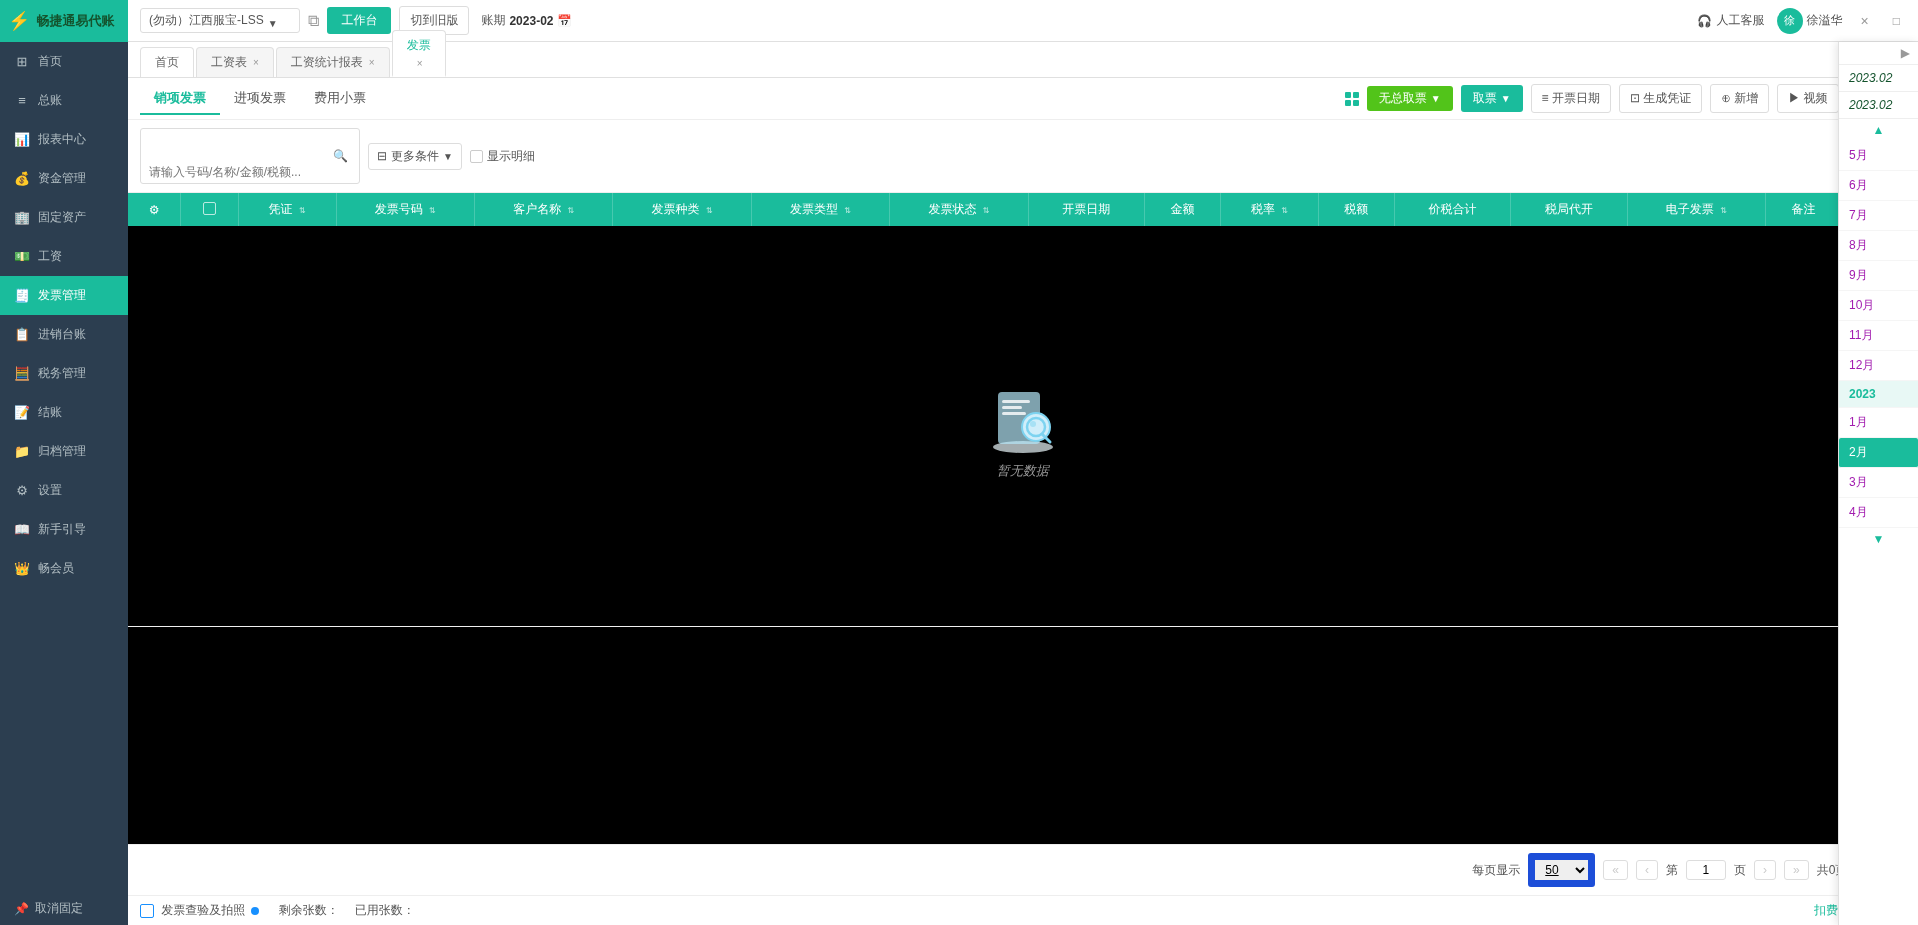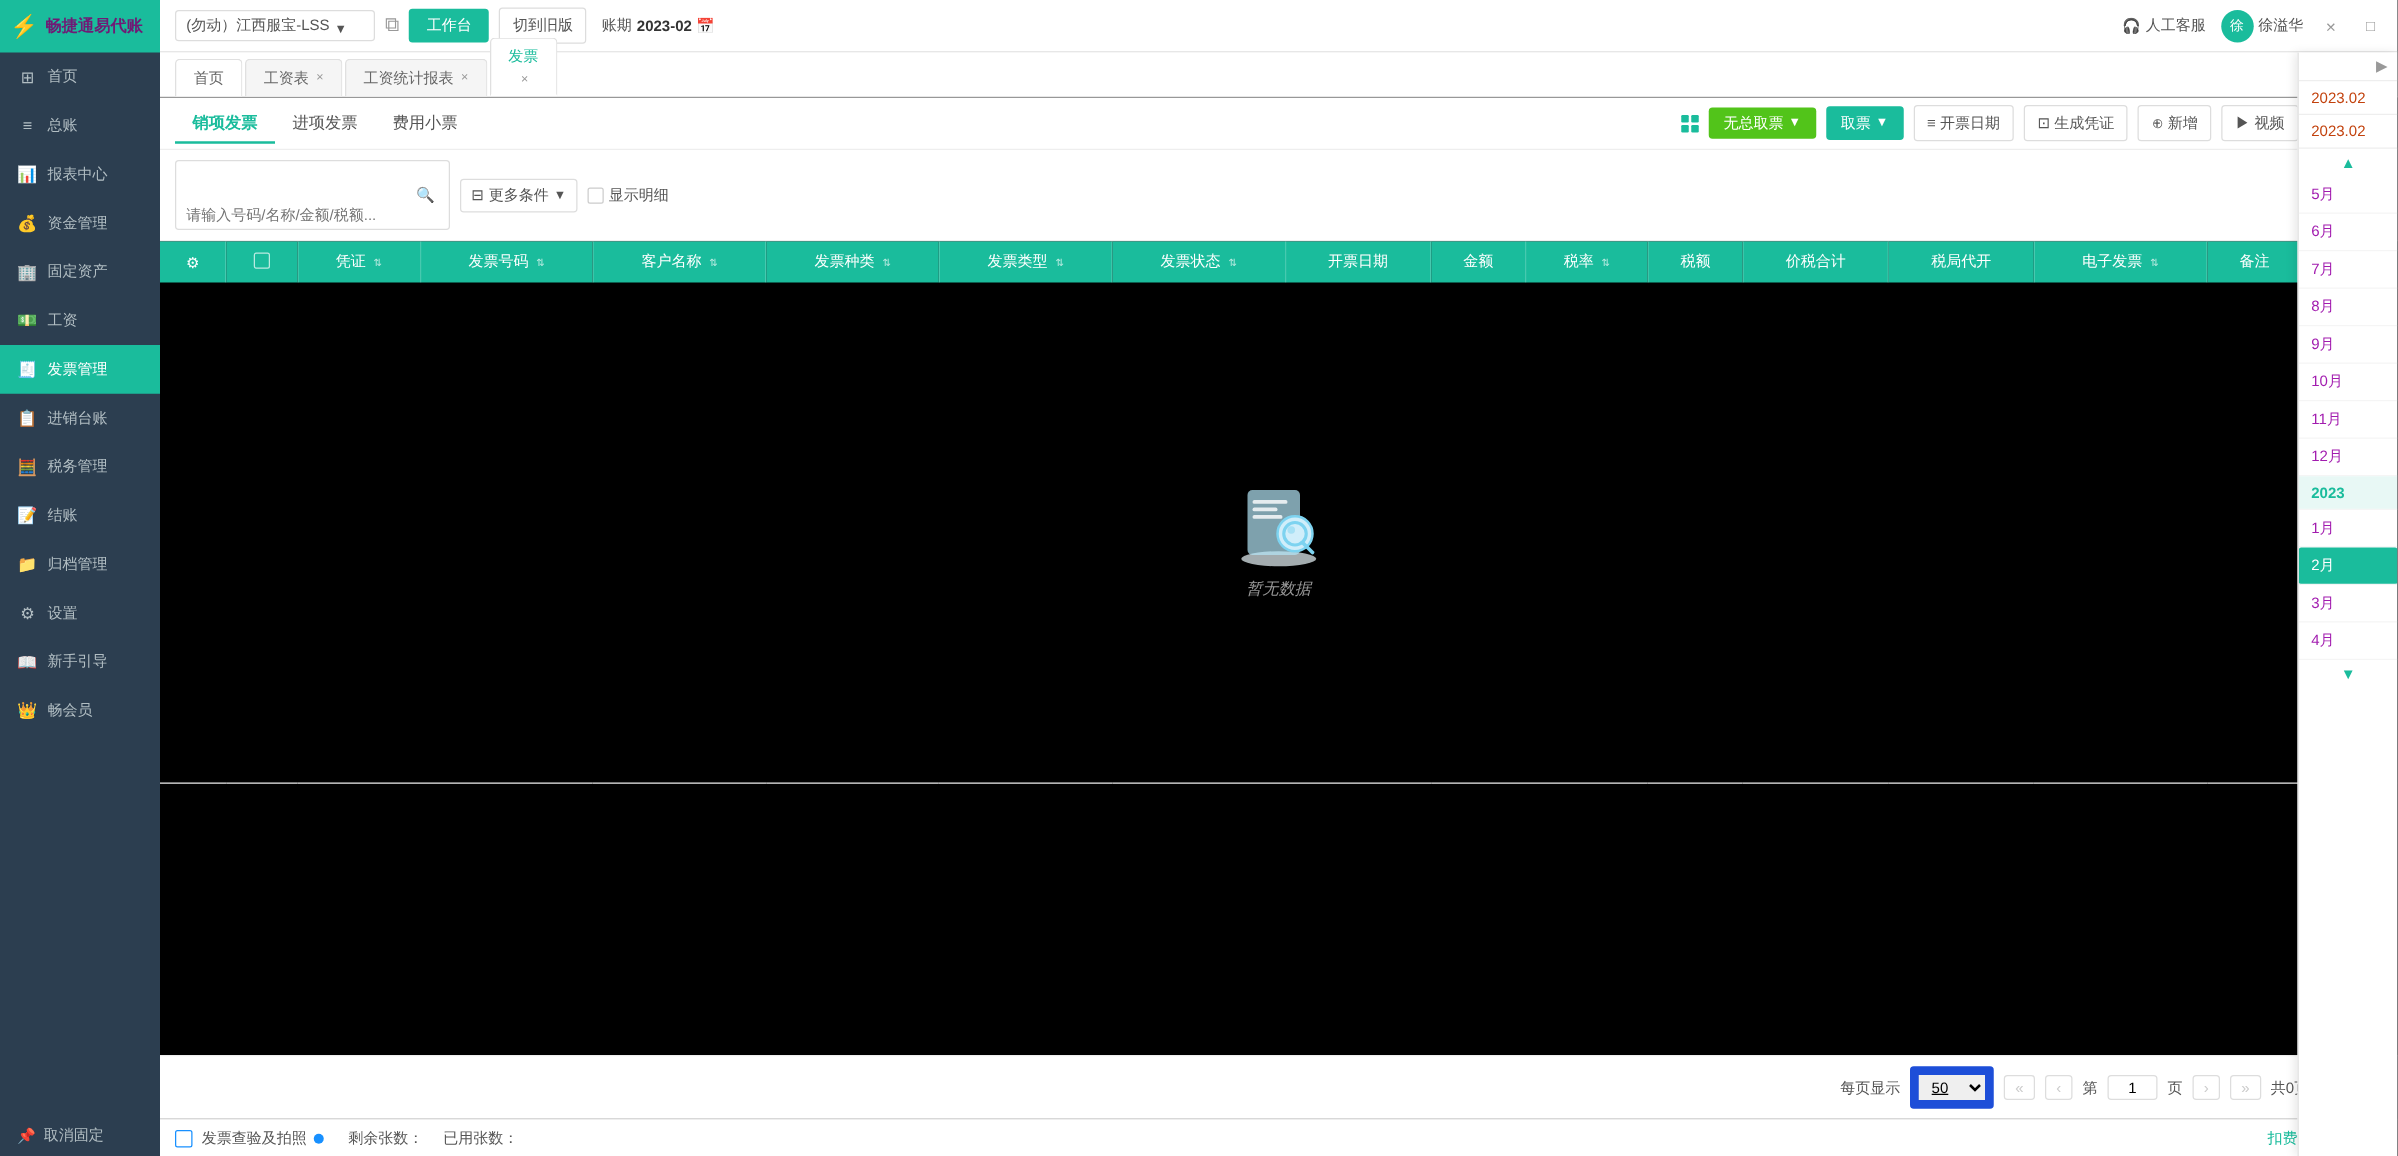--- a/index.html
+++ b/index.html
@@ -1,21 +1,21 @@
 <!DOCTYPE html>
 <html><head>
   <meta charset="utf-8">
   <style>
     * { box-sizing: border-box; margin: 0; padding: 0; font-family: 'Microsoft YaHei', Arial, sans-serif; font-size: 12px; }
     body { display: flex; height: 925px; overflow: hidden; background: #f0f2f5; }
 
     
     .sidebar { width: 128px; background: #2c3e50; display: flex; flex-direction: column; height: 100%; flex-shrink: 0; }
     .sidebar-logo { background: #1abc9c; padding: 10px 8px; display: flex; align-items: center; gap: 6px; height: 42px; }
-    .sidebar-logo-text { color: #701a75; font-size: 13px; font-weight: bold; text-align: center; }
+    .sidebar-logo-text { color: #14532d; font-size: 13px; font-weight: bold; text-align: center; }
     .sidebar-item { display: flex; align-items: center; gap: 8px; padding: 11px 14px; color: #b2bec3; cursor: pointer; transition: background 0.2s; }
     .sidebar-item.active { background: #1abc9c; color: #fff; }
     .sidebar-item-icon { width: 16px; text-align: center; font-size: 13px; }
     .sidebar-item-label { font-size: 12px; }
 
     
     .main { flex: 1; display: flex; flex-direction: column; overflow: hidden; position: relative; }
 
     
     .topbar { background: #fff; height: 42px; display: flex; align-items: center; padding: 0 12px; gap: 8px; border-bottom: 1px solid #e0e0e0; flex-shrink: 0; }
@@ -75,21 +75,21 @@
     
     .bottom-bar { background: #fff; border-top: 1px solid #eee; padding: 6px 12px; display: flex; align-items: center; gap: 16px; font-size: 12px; color: #555; }
     .bottom-bar-link { color: #1abc9c; cursor: pointer; }
     .dot-blue { width: 8px; height: 8px; border-radius: 50%; background: #1890ff; display: inline-block; margin-right: 4px; }
 
     
     .date-panel { position: absolute; right: 0; top: 42px; width: 80px; background: #fff; border-left: 1px solid #e0e0e0; height: calc(100% - 42px); overflow-y: auto; z-index: 100; box-shadow: -2px 0 8px rgba(0,0,0,0.1); }
     .date-panel-row { padding: 6px 10px; font-size: 12px; color: #a21caf; cursor: pointer; text-align: right; border-bottom: 1px solid #f5f5f5; display: flex; align-items: center; justify-content: space-between; }
     .date-panel-row.active { background: #1abc9c; color: #fff; border-radius: 2px; }
     .date-panel-row.year-label { background: #e8f8f5; color: #1abc9c; font-weight: bold; cursor: default; }
-    .date-panel-top { padding: 6px 10px; font-size: 12px; color: #c2410c; border-bottom: 1px solid #eee; display: flex; justify-content: space-between; align-items: center; }
+    .date-panel-top { padding: 6px 10px; font-size: 12px; color: #14532d; border-bottom: 1px solid #eee; display: flex; justify-content: space-between; align-items: center; font-style: italic; }
     .close-btn-top { background: none; border: none; cursor: pointer; color: #999; font-size: 14px; padding: 2px 6px; }
     .maximize-btn { background: none; border: none; cursor: pointer; color: #999; font-size: 12px; padding: 2px 6px; }
 
     
     .grid-icon { display: inline-grid; grid-template-columns: 1fr 1fr; gap: 2px; width: 14px; height: 14px; cursor: pointer; }
     .grid-icon-cell { background: #1abc9c; border-radius: 1px; }
 
     .checkbox { width: 13px; height: 13px; border: 1px solid #ccc; border-radius: 2px; display: inline-block; }
     .sort-icon { font-size: 8px; color: rgba(255,255,255,0.7); margin-left: 3px; }
     .caret { font-size: 10px; }

